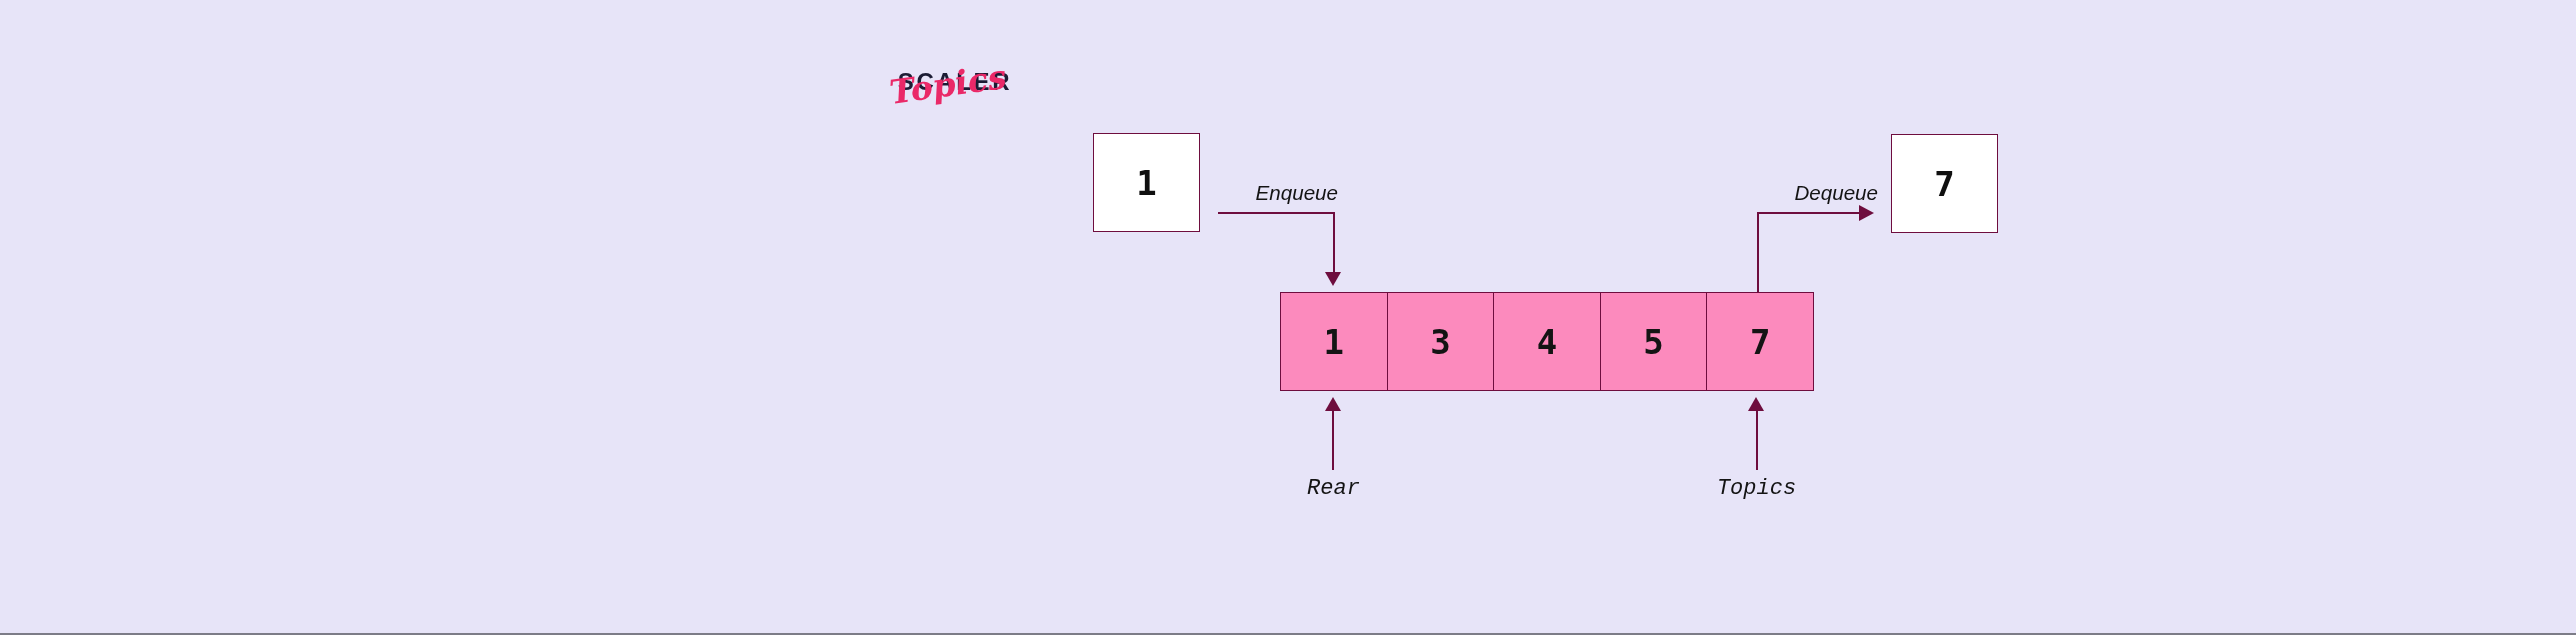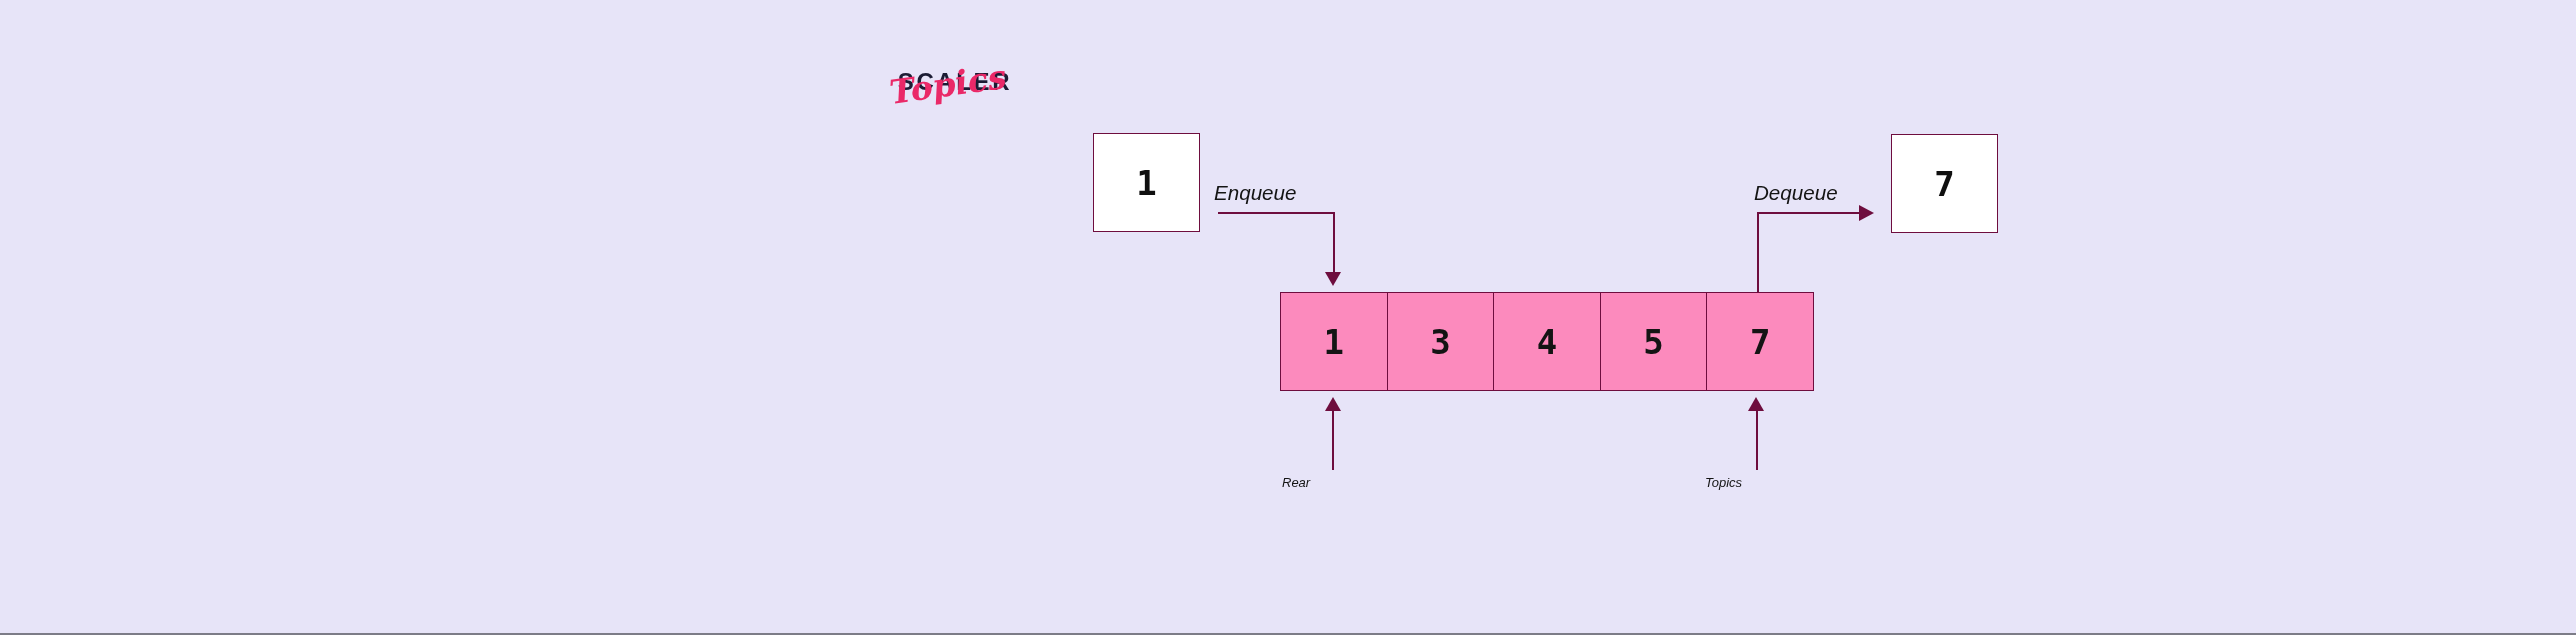--- a/index.html
+++ b/index.html
@@ -34,30 +34,31 @@
     display:flex;align-items:center;justify-content:center;
   }
   .box-enqueue{left:1093px;top:133px;}
   .box-dequeue{left:1891px;top:134px;}
   .digit{
     font-family:"DejaVu Sans Mono",monospace;
     font-weight:bold;font-size:34px;color:#101010;line-height:1;
   }
   
   .flow-label{
-    position:absolute;width:124px;text-align:left;
+    position:absolute;width:124px;text-align:right;
     font-style:italic;font-size:20.6px;color:var(--text-dark,#141414);
     line-height:1.15;
   }
   .label-enqueue{left:1214px;top:181px;}
   .label-dequeue{left:1754px;top:181px;}
   .pointer-label{
-    position:absolute;width:103px;
-    font-style:italic;font-size:13px;color:var(--text-dark,#141414);
+    position:absolute;width:103px;text-align:center;
+    font-style:italic;font-size:22px;color:var(--text-dark,#141414);
     line-height:1.15;
+    font-family:Liberation Mono, monospace;
   }
   .label-rear{left:1282px;top:476px;}
   .label-front{left:1705px;top:476px;}
   
   .stroke{position:absolute;background:var(--stroke-maroon,#6E0D3E);}
   .enq-h{left:1218px;top:212px;width:116px;height:1.5px;}
   .enq-v{left:1333px;top:212px;width:1.5px;height:61px;}
   .deq-v{left:1757px;top:214px;width:1.5px;height:78px;}
   .deq-h{left:1757px;top:212px;width:102px;height:1.5px;}
   .rear-shaft{left:1332px;top:410px;width:1.5px;height:60px;}

